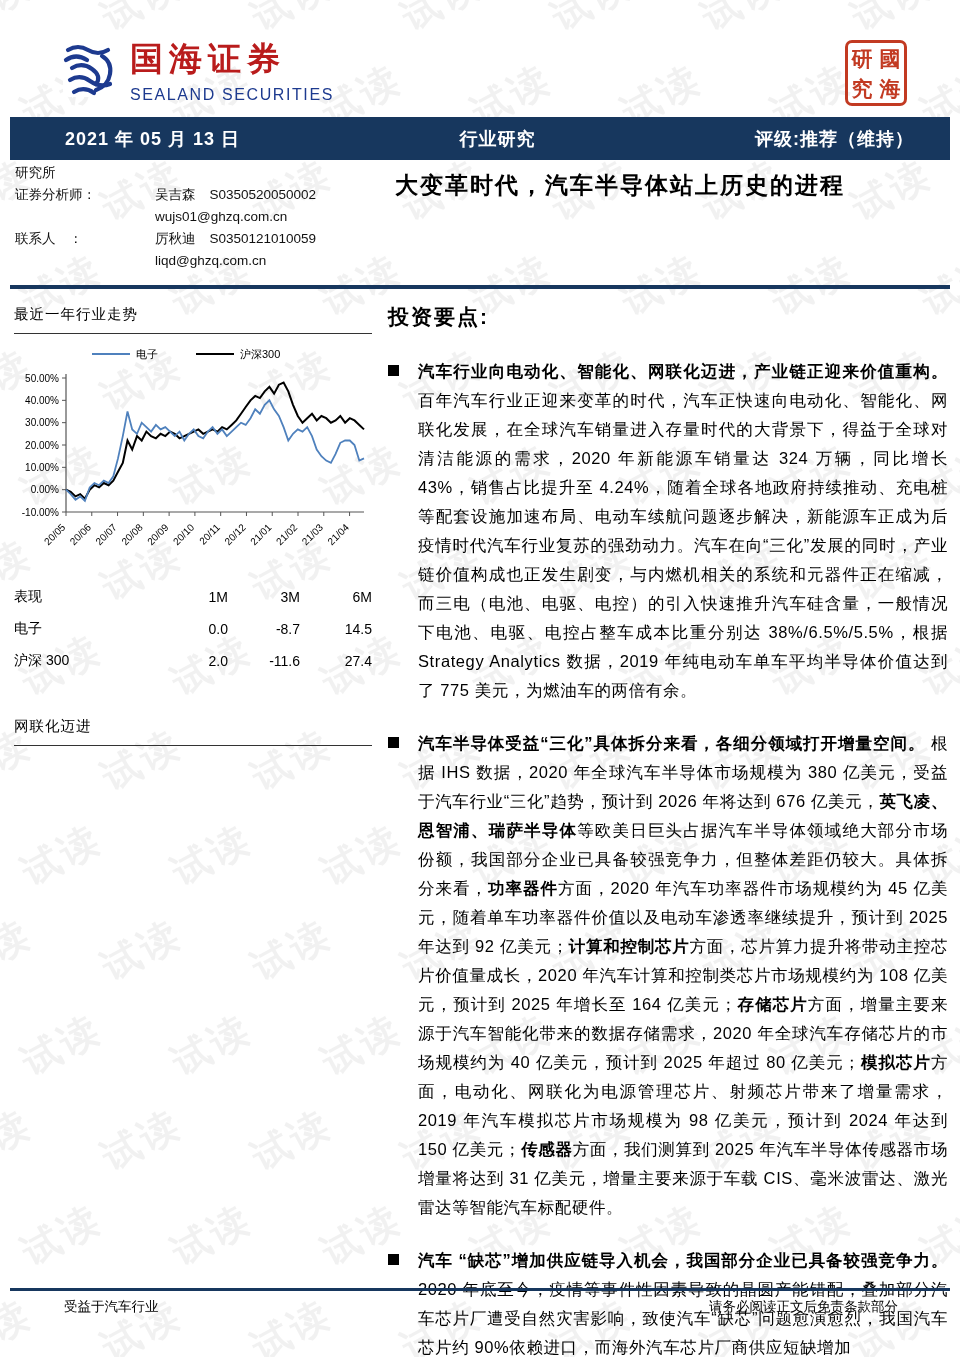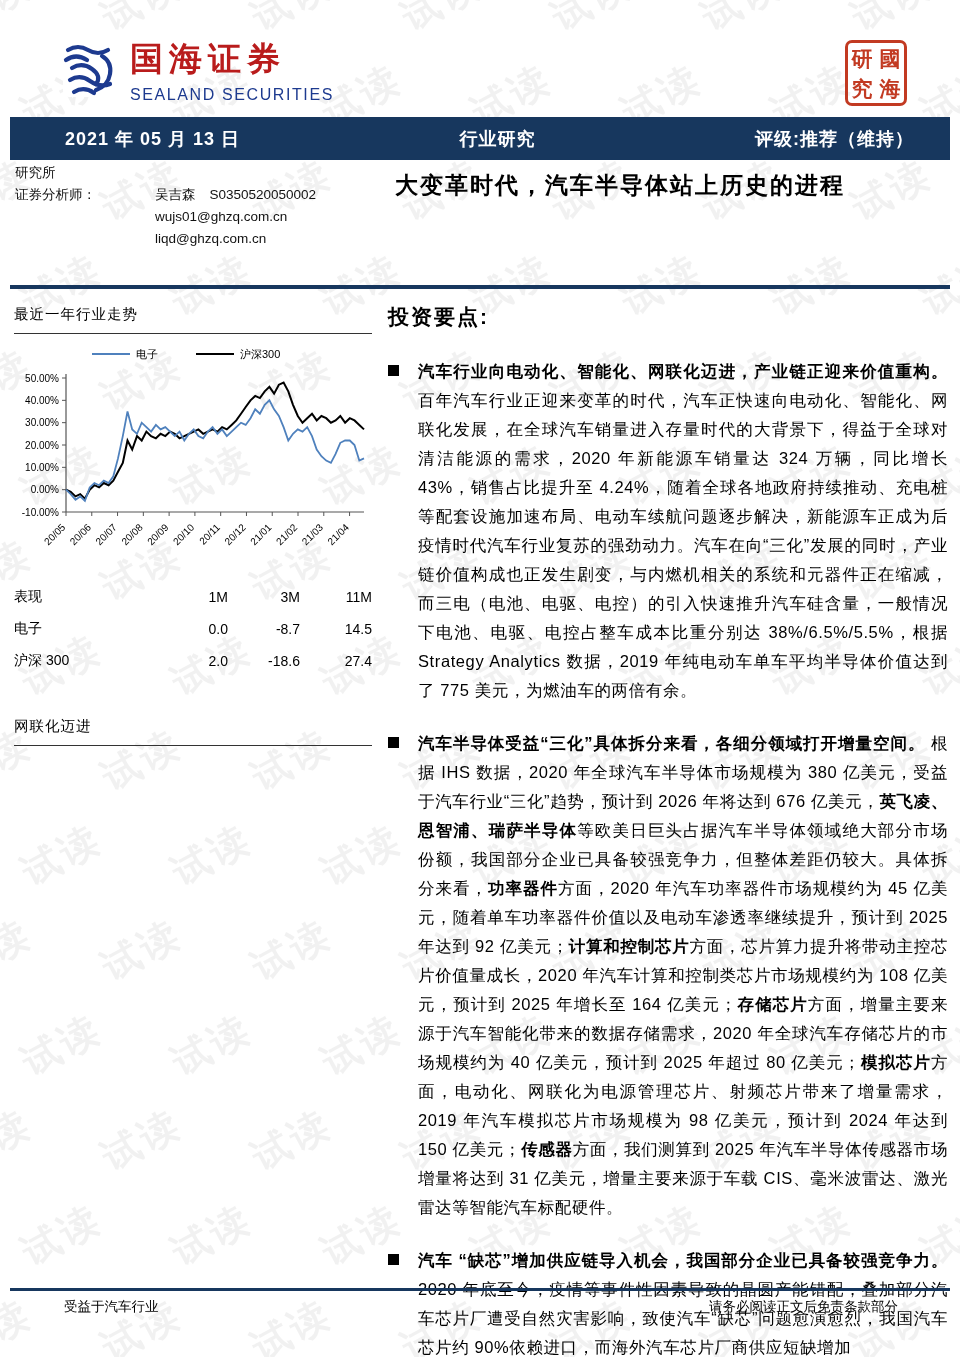--- a/index.html
+++ b/index.html
@@ -207,20 +207,26 @@
         <span class="lbl">证券分析师：</span>
         <span class="val">
           <span>吴吉森</span><span class="id">S0350520050002</span>
         </span>
       </div>
       <div class="row">
         <span class="lbl"></span>
         <span class="val">wujs01@ghzq.com.cn</span>
       </div>
       <div class="row">
+        <span class="lbl">联系人　：</span>
+        <span class="val">
+          <span>厉秋迪</span><span class="id">S0350121010059</span>
+        </span>
+      </div>
+      <div class="row">
         <span class="lbl"></span>
         <span class="val">liqd@ghzq.com.cn</span>
       </div>
     </div>
 
     <div class="title-block">
       <div class="title-main">大变革时代，汽车半导体站上历史的进程</div>
     </div>
 
     <div class="divider"></div>
@@ -279,32 +285,32 @@
           </svg>
       </div>
 
       <div class="perf">
         <table class="perf-table">
           <tbody>
               <tr>
             <td>表现</td>
             <td class="num">1M</td>
             <td class="num">3M</td>
-            <td class="num">11M</td>
+            <td class="num">6M</td>
           </tr>
           <tr>
             <td>电子</td>
             <td class="num">0.0</td>
             <td class="num">-8.7</td>
             <td class="num">14.5</td>
           </tr>
           <tr>
             <td>沪深 300</td>
             <td class="num">2.0</td>
-            <td class="num">-18.6</td>
+            <td class="num">-11.6</td>
             <td class="num">27.4</td>
           </tr>
         </tbody>
           </table>
       </div>
 
       <div class="related">
         <div class="side-h">网联化迈进</div>
       </div>
     </div>

